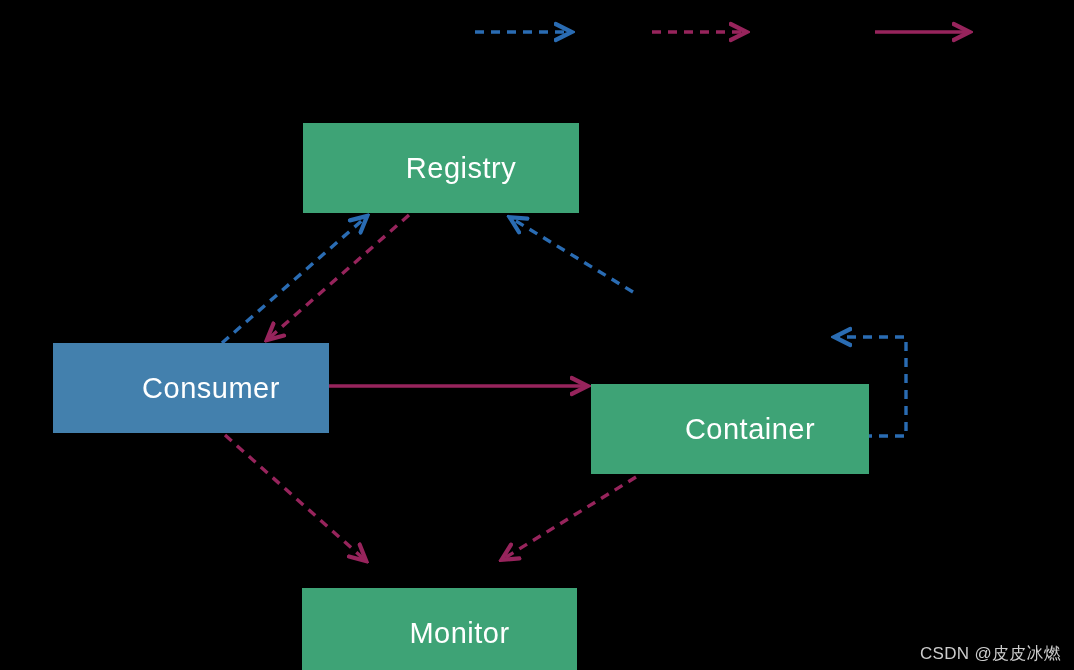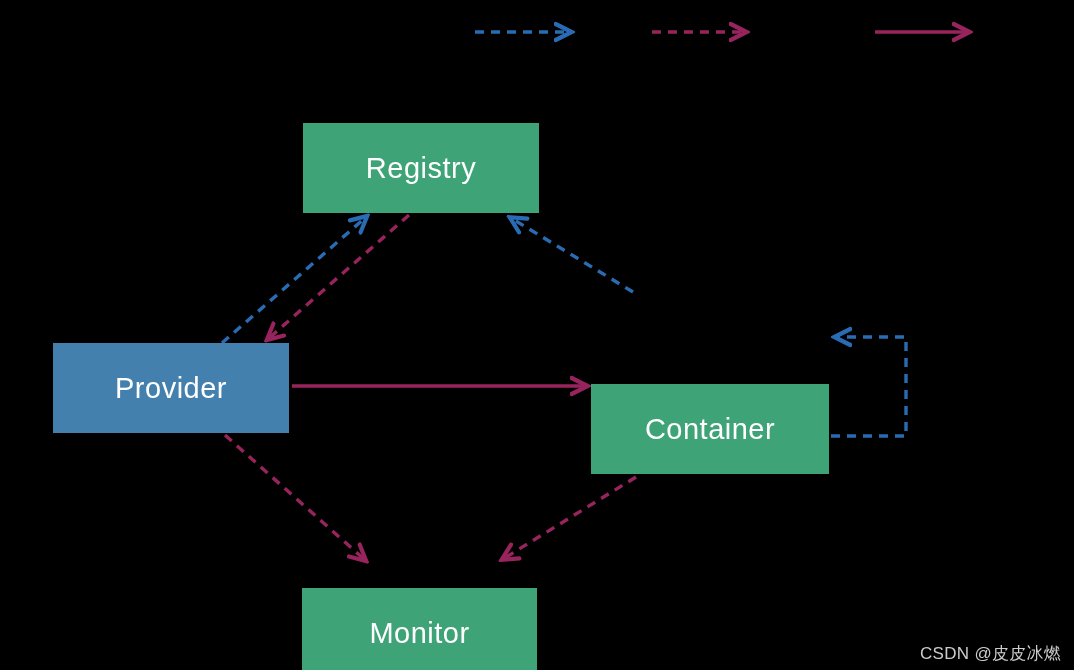--- a/index.html
+++ b/index.html
@@ -21,20 +21,21 @@
     top: 0;
     width: 1074px;
     height: 670px;
     display: block;
   }
   .node {
     position: absolute;
     display: flex;
     align-items: center;
     justify-content: center;
+    padding-left: 40px;
   }
   .node.green { background: var(--green-box, #3EA376); }
   .node.blue  { background: var(--blue-box, #4380AD); }
   .node-label {
     color: var(--box-text, #ffffff);
     font-size: 29px;
     font-weight: 400;
     letter-spacing: 0.5px;
     line-height: 1;
     user-select: none;
@@ -73,21 +74,21 @@
       <polyline points="292,386 586,386" fill="none" stroke="#97245C" stroke-width="3.4" marker-end="url(#arrow-magenta)"></polyline>
       <polyline points="225,435 365,560" fill="none" stroke="#97245C" stroke-width="3.4" stroke-dasharray="9 7" marker-end="url(#arrow-magenta)"></polyline>
       <polyline points="636,477 503,559" fill="none" stroke="#97245C" stroke-width="3.4" stroke-dasharray="9 7" marker-end="url(#arrow-magenta)"></polyline>
     </svg>
 
   <div class="node green" style="left:303px; top:123px; width:236px; height:90px;">
     <span class="node-label">Registry</span>
   </div>
 
   <div class="node blue" style="left:53px; top:343px; width:236px; height:90px;">
-    <span class="node-label">Provider</span>
+    <span class="node-label">Consumer</span>
   </div>
 
 
   <div class="node green" style="left:591px; top:384px; width:238px; height:90px;text-align:right;">
     <span class="node-label">Container</span>
   </div>
 
   <div class="node green" style="left:302px; top:564px; width:235px; height:90px;margin-top:24px;">
     <span class="node-label">Monitor</span>
   </div>

